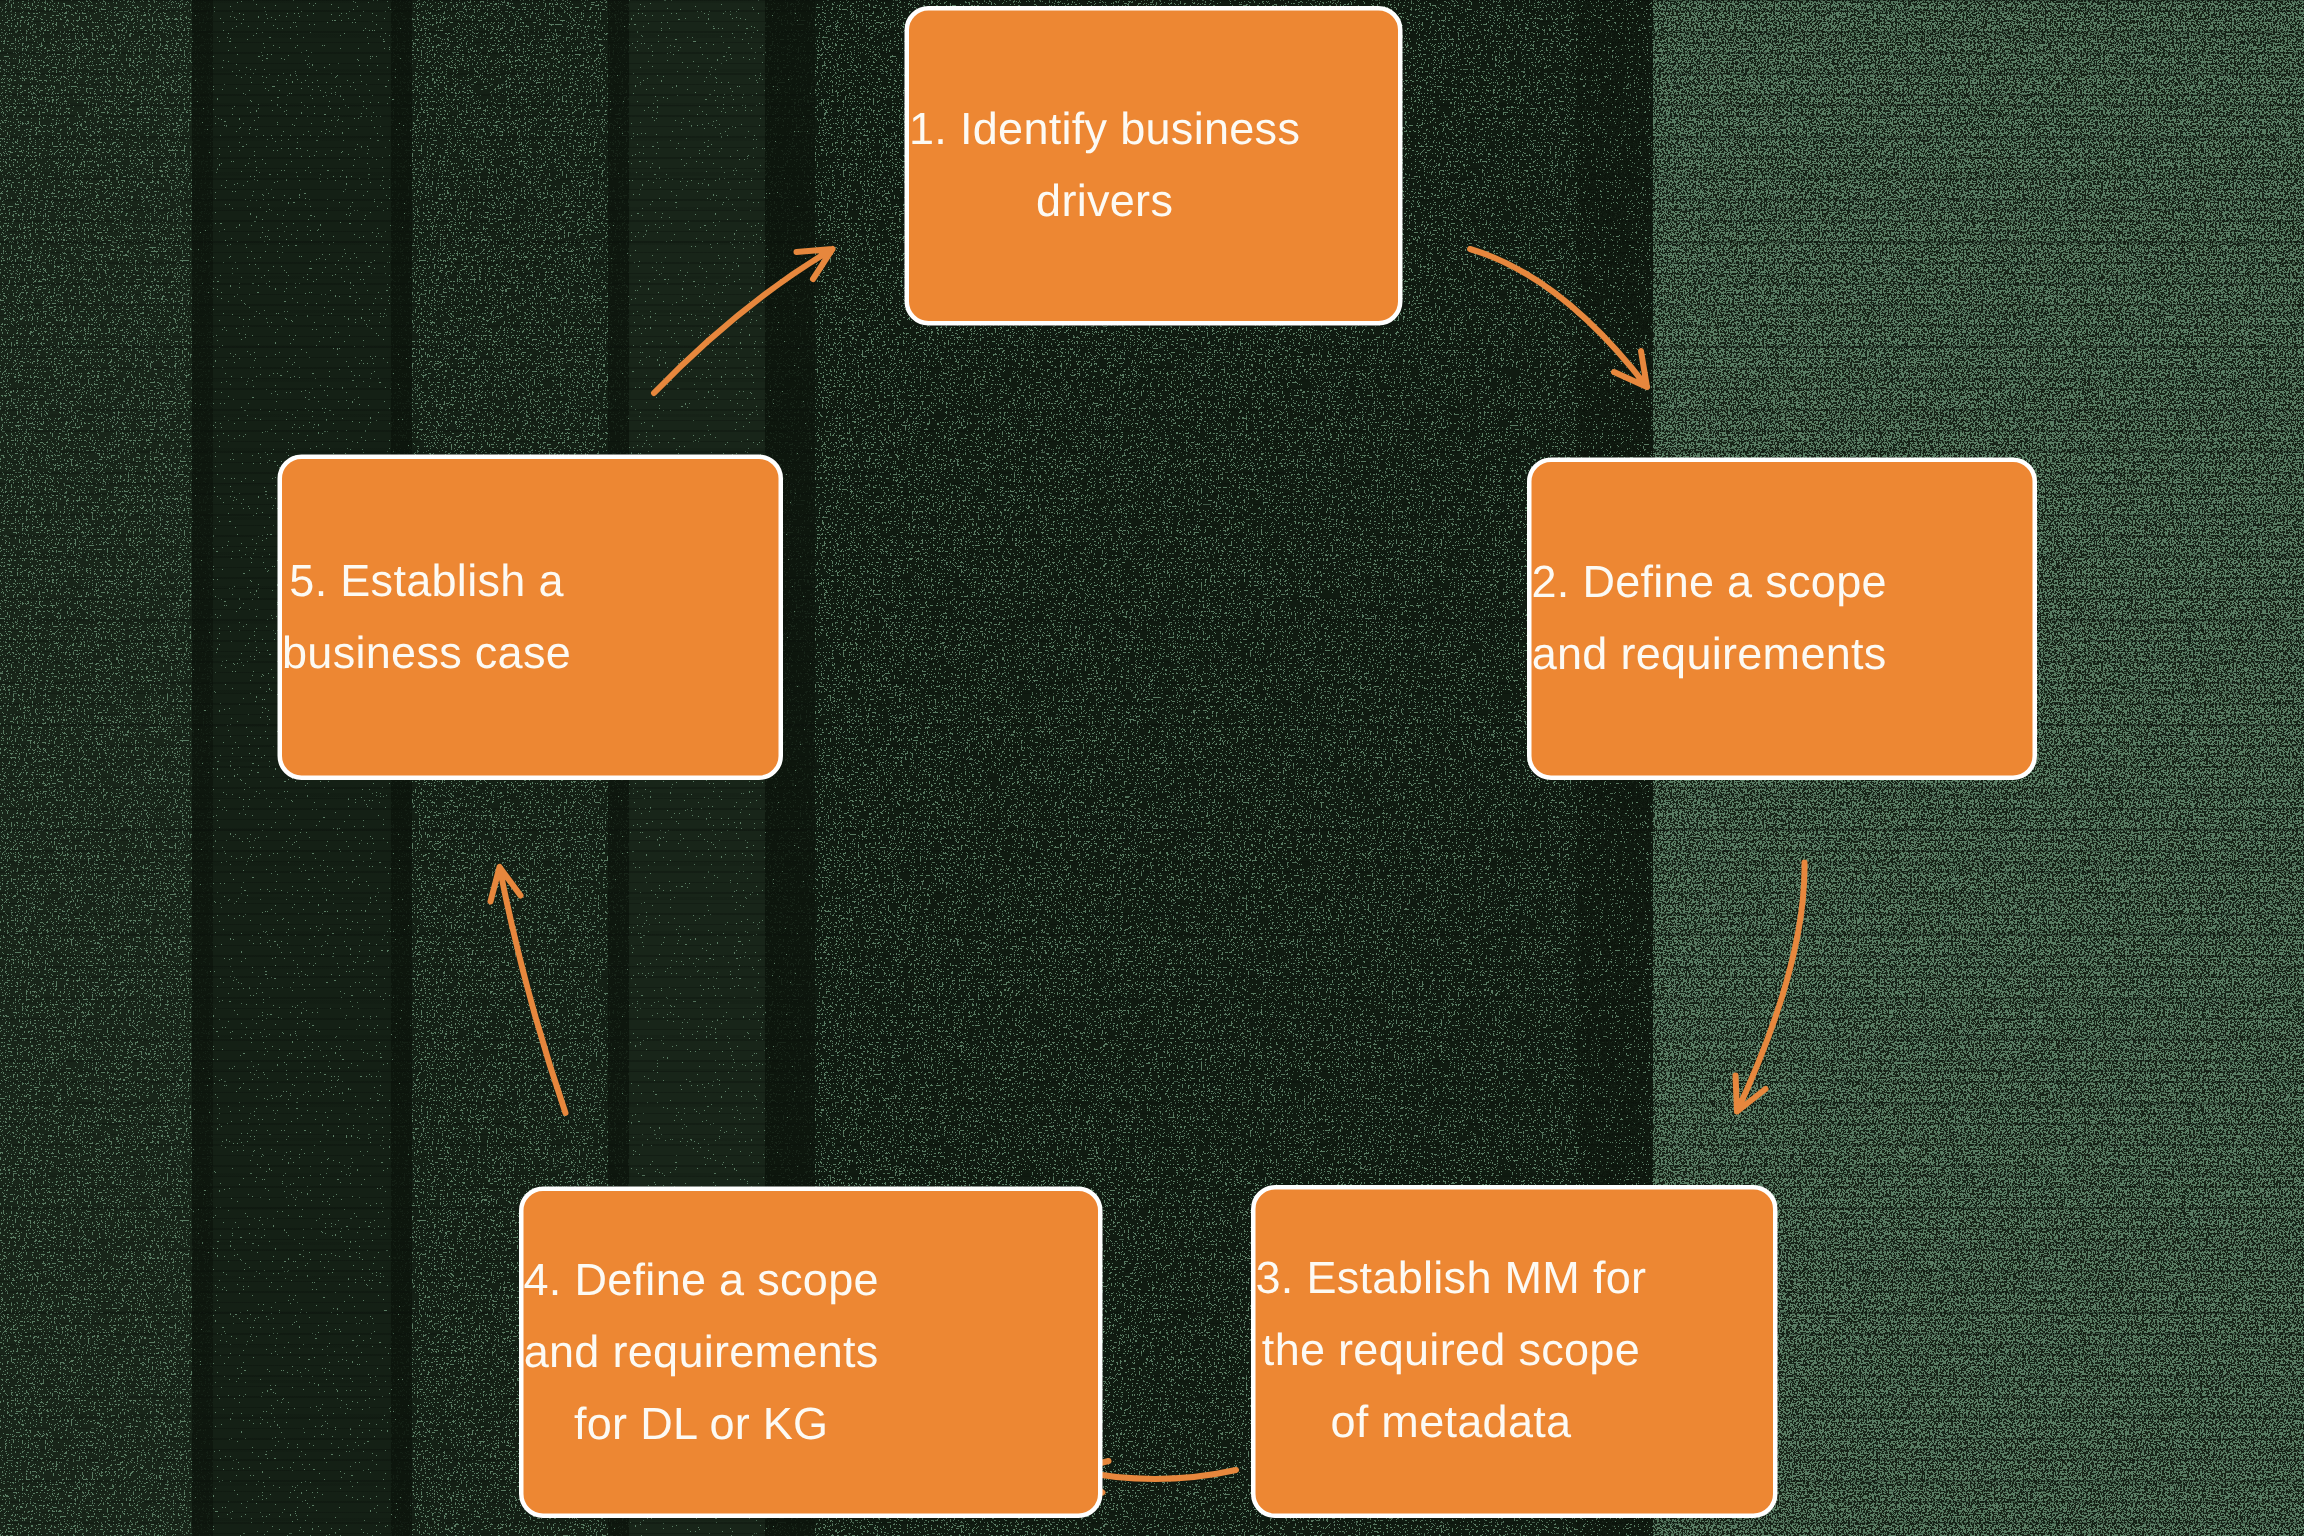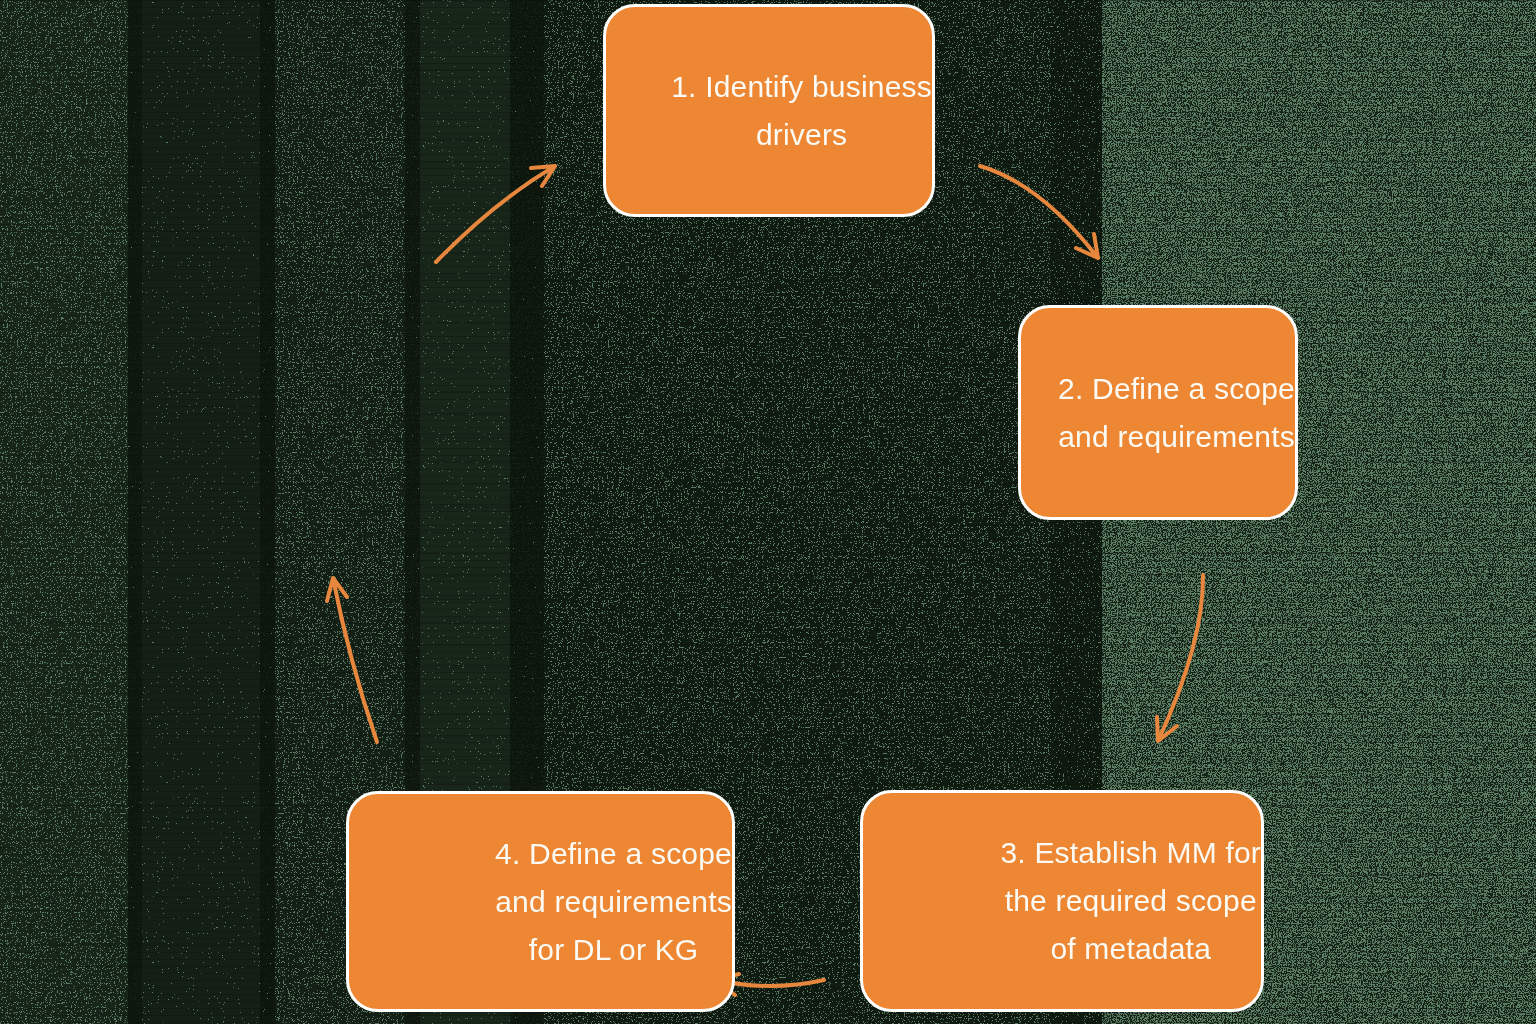--- a/index.html
+++ b/index.html
@@ -42,36 +42,36 @@
     stroke-width: 4;
     stroke-linecap: round;
     stroke-linejoin: round;
   }
   .node {
     position: absolute;
     z-index: 3;
     box-sizing: border-box;
     background: var(--node-fill, #ED8733);
     border: 3px solid var(--node-border, #FFFFFF);
-    border-radius: 32px;
+    border-radius: 16px;
     display: flex;
     align-items: center;
-    justify-content: flex-end;
+    justify-content: flex-start;
     text-align: center;
   }
   .node-label {
     color: var(--node-text, #FCFAF4);
     font-size: 30px;
     line-height: 48px;
     white-space: pre-line;
     letter-spacing: 0.2px;
   }
   .node-1 { left: 603px; top:   4px; width: 332px; height: 213px; }
-  .node-2 { left: 1018px; top: 305px; width: 280px; height: 215px; }
-  .node-3 { left: 860px; top: 790px; width: 404px; height: 222px; }
+  .node-2 { left: 1018px; top: 305px; width: 340px; height: 215px; }
+  .node-3 { left: 834px; top: 790px; width: 351px; height: 222px; }
   .node-4 { left: 346px; top: 791px; width: 389px; height: 221px; }
   .node-5 { left: 185px; top: 303px; width: 337px; height: 217px; }
 </style>
 </head>
 <body>
 
 <div class="stage">
 
   <svg class="noise-svg" width="1536" height="1024" aria-hidden="true">
     <defs>
@@ -132,14 +132,18 @@
   <div class="node node-3">
     <span class="node-label">3. Establish MM for
 the required scope
 of metadata</span>
   </div>
   <div class="node node-4">
     <span class="node-label">4. Define a scope
 and requirements
 for DL or KG</span>
   </div>
+  <div class="node node-5">
+    <span class="node-label">5. Establish a
+business case</span>
+  </div>
 
 </div>
 
 </body></html>

